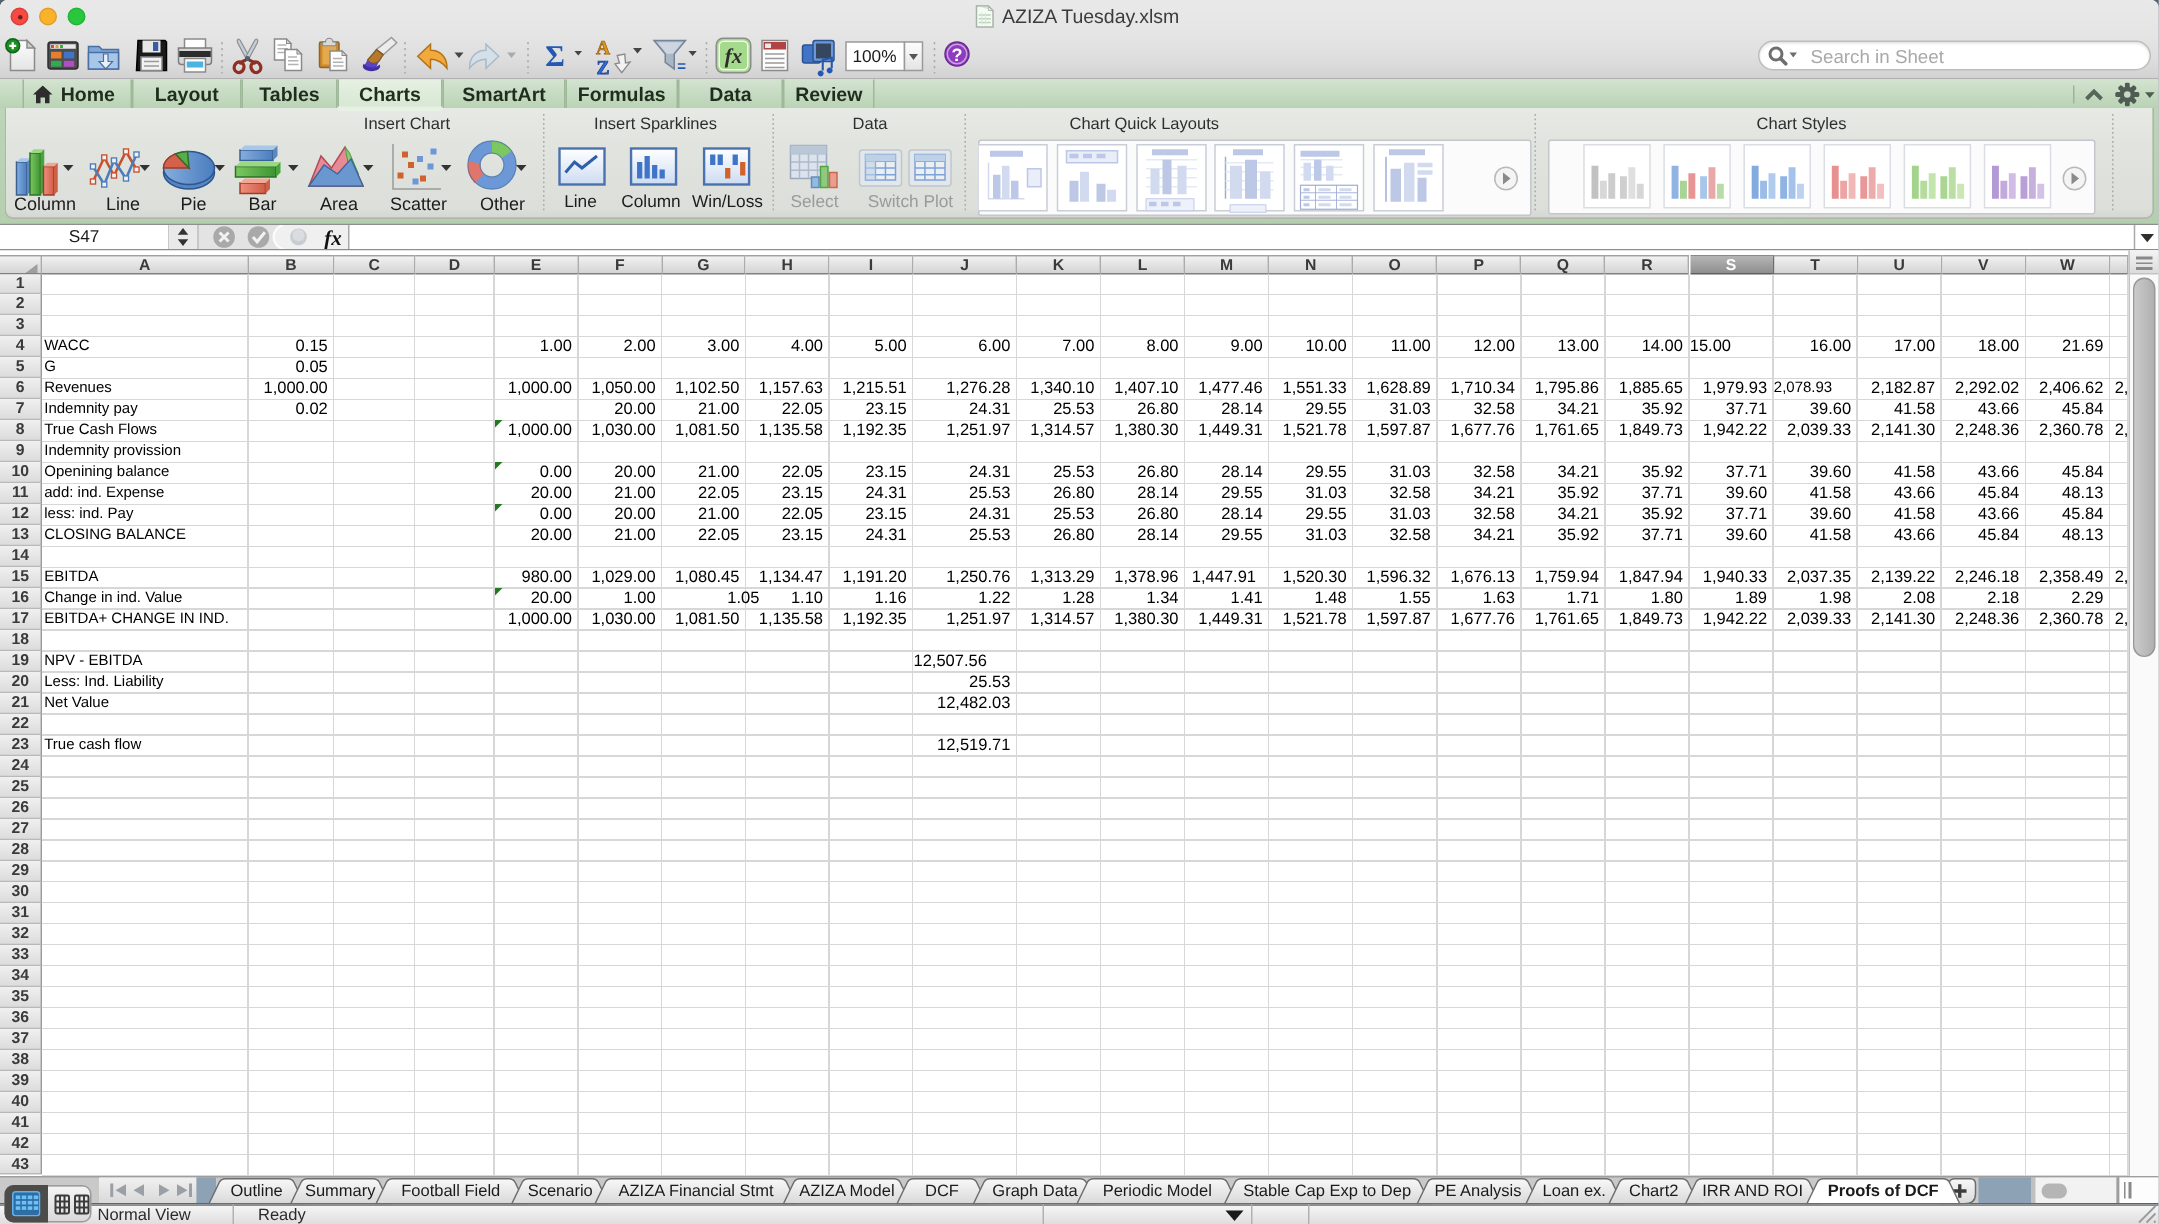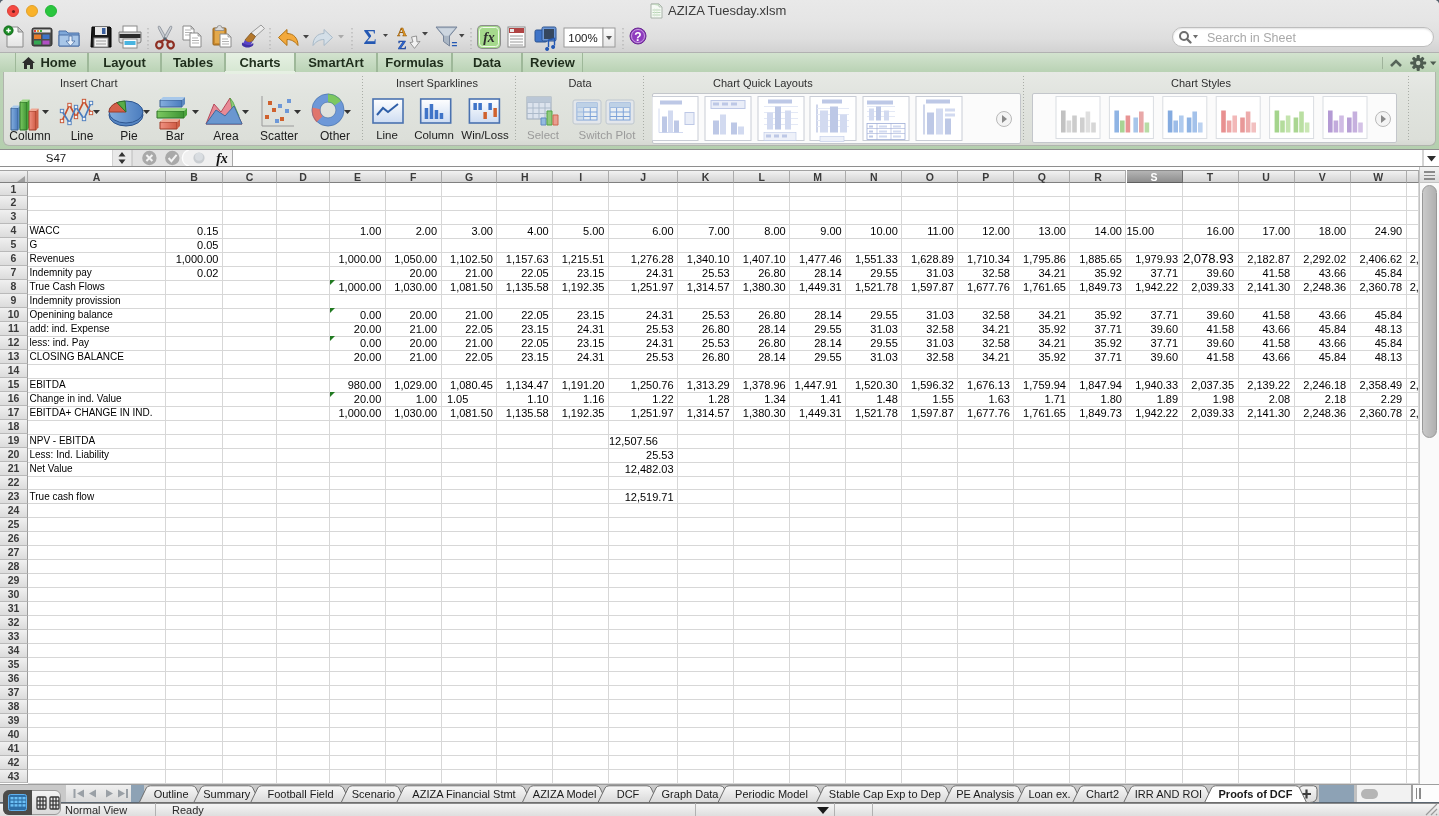--- a/index.html
+++ b/index.html
@@ -240,21 +240,21 @@
   <circle cx="0" cy="0" r="5.2"></circle>
  </g>
  <circle cx="8.2" cy="8" r="2.2" fill="#c9d8c5"></circle>
  <path d="M20 6.5 l6.4 0 l-3.2 3.8 z"></path>
 </g>
     </svg>
 
 <div class="abs" style="left:0;top:72px;width:1439px;height:78px;background:linear-gradient(#bcd4b7,#b4cfae)"></div>
 <div class="abs" style="left:3px;top:72px;width:1433px;height:74px;border-radius:0 0 6px 6px;background:linear-gradient(#e7e9e5,#e1e4df 30%,#dcdfd9 92%,#d5d8d2);border:1px solid #b0b4ad;border-top:none"></div>
 <div class="abs" style="left:225px;top:71px;width:70px;height:3px;background:#e6f0e3"></div>
-<div class="abs" style="left:60px;top:77px;width:240px;text-align:left;font-size:11px;color:#2e2e2e">Insert Chart</div>
+<div class="abs" style="left:60px;top:77px;width:240px;text-align:right;font-size:11px;color:#2e2e2e">Insert Chart</div>
 <div class="abs" style="left:317px;top:77px;width:240px;text-align:center;font-size:11px;color:#2e2e2e">Insert Sparklines</div>
 <div class="abs" style="left:460px;top:77px;width:240px;text-align:center;font-size:11px;color:#2e2e2e">Data</div>
 <div class="abs" style="left:713px;top:77px;width:240px;text-align:left;font-size:11px;color:#2e2e2e">Chart Quick Layouts</div>
 <div class="abs" style="left:1081px;top:77px;width:240px;text-align:center;font-size:11px;color:#2e2e2e">Chart Styles</div>
 <div class="abs" style="left:362px;top:76px;width:1px;height:66px;background-image:linear-gradient(#a9ada6 1px,transparent 1px);background-size:1px 3px"></div>
 <div class="abs" style="left:514.5px;top:76px;width:1px;height:66px;background-image:linear-gradient(#a9ada6 1px,transparent 1px);background-size:1px 3px"></div>
 <div class="abs" style="left:643px;top:76px;width:1px;height:66px;background-image:linear-gradient(#a9ada6 1px,transparent 1px);background-size:1px 3px"></div>
 <div class="abs" style="left:1023px;top:76px;width:1px;height:66px;background-image:linear-gradient(#a9ada6 1px,transparent 1px);background-size:1px 3px"></div>
 <div class="abs" style="left:1408px;top:76px;width:1px;height:66px;background-image:linear-gradient(#a9ada6 1px,transparent 1px);background-size:1px 3px"></div>
 <div class="abs" style="left:-5px;top:129px;width:70px;text-align:center;font-size:12px;color:#1c1c1c">Column</div>
@@ -698,21 +698,21 @@
 <div class="abs" style="left:385.80px;top:350.22px;width:51.30px;height:13.977px;line-height:14.477px;font-size:11px;color:#000;text-align:right;white-space:nowrap">21.00</div>
 <div class="abs" style="left:385.80px;top:378.18px;width:51.30px;height:13.977px;line-height:14.477px;font-size:11px;color:#000;text-align:right;white-space:nowrap">1,029.00</div>
 <div class="abs" style="left:385.80px;top:392.15px;width:51.30px;height:13.977px;line-height:14.477px;font-size:11px;color:#000;text-align:right;white-space:nowrap">1.00</div>
 <div class="abs" style="left:385.80px;top:406.13px;width:51.30px;height:13.977px;line-height:14.477px;font-size:11px;color:#000;text-align:right;white-space:nowrap">1,030.00</div>
 <div class="abs" style="left:441.60px;top:224.43px;width:51.30px;height:13.977px;line-height:14.477px;font-size:11px;color:#000;text-align:right;white-space:nowrap">3.00</div>
 <div class="abs" style="left:441.60px;top:252.38px;width:51.30px;height:13.977px;line-height:14.477px;font-size:11px;color:#000;text-align:right;white-space:nowrap">1,102.50</div>
 <div class="abs" style="left:441.60px;top:280.34px;width:51.30px;height:13.977px;line-height:14.477px;font-size:11px;color:#000;text-align:right;white-space:nowrap">1,081.50</div>
 <div class="abs" style="left:441.60px;top:322.27px;width:51.30px;height:13.977px;line-height:14.477px;font-size:11px;color:#000;text-align:right;white-space:nowrap">22.05</div>
 <div class="abs" style="left:441.60px;top:350.22px;width:51.30px;height:13.977px;line-height:14.477px;font-size:11px;color:#000;text-align:right;white-space:nowrap">22.05</div>
 <div class="abs" style="left:441.60px;top:378.18px;width:51.30px;height:13.977px;line-height:14.477px;font-size:11px;color:#000;text-align:right;white-space:nowrap">1,080.45</div>
-<div class="abs" style="left:432px;top:392.15px;width:51.30px;height:13.977px;line-height:14.477px;font-size:11px;color:#000;text-align:center;white-space:nowrap">1.05</div>
+<div class="abs" style="left:455px;top:392.15px;width:51.30px;height:13.977px;line-height:14.477px;font-size:11px;color:#000;text-align:right;white-space:nowrap">1.05</div>
 <div class="abs" style="left:441.60px;top:406.13px;width:51.30px;height:13.977px;line-height:14.477px;font-size:11px;color:#000;text-align:right;white-space:nowrap">1,081.50</div>
 <div class="abs" style="left:497.40px;top:224.43px;width:51.30px;height:13.977px;line-height:14.477px;font-size:11px;color:#000;text-align:right;white-space:nowrap">4.00</div>
 <div class="abs" style="left:497.40px;top:252.38px;width:51.30px;height:13.977px;line-height:14.477px;font-size:11px;color:#000;text-align:right;white-space:nowrap">1,157.63</div>
 <div class="abs" style="left:497.40px;top:280.34px;width:51.30px;height:13.977px;line-height:14.477px;font-size:11px;color:#000;text-align:right;white-space:nowrap">1,135.58</div>
 <div class="abs" style="left:497.40px;top:322.27px;width:51.30px;height:13.977px;line-height:14.477px;font-size:11px;color:#000;text-align:right;white-space:nowrap">23.15</div>
 <div class="abs" style="left:497.40px;top:350.22px;width:51.30px;height:13.977px;line-height:14.477px;font-size:11px;color:#000;text-align:right;white-space:nowrap">23.15</div>
 <div class="abs" style="left:497.40px;top:378.18px;width:51.30px;height:13.977px;line-height:14.477px;font-size:11px;color:#000;text-align:right;white-space:nowrap">1,134.47</div>
 <div class="abs" style="left:497.40px;top:392.15px;width:51.30px;height:13.977px;line-height:14.477px;font-size:11px;color:#000;text-align:right;white-space:nowrap">1.10</div>
 <div class="abs" style="left:497.40px;top:406.13px;width:51.30px;height:13.977px;line-height:14.477px;font-size:11px;color:#000;text-align:right;white-space:nowrap">1,135.58</div>
 <div class="abs" style="left:553.20px;top:224.43px;width:51.30px;height:13.977px;line-height:14.477px;font-size:11px;color:#000;text-align:right;white-space:nowrap">5.00</div>
@@ -797,21 +797,21 @@
 <div class="abs" style="left:1070.45px;top:406.13px;width:51.55px;height:13.977px;line-height:14.477px;font-size:11px;color:#000;text-align:right;white-space:nowrap">1,849.73</div>
 <div class="abs" style="left:1126.50px;top:224.43px;width:51.55px;height:13.977px;line-height:14.477px;font-size:11px;color:#000;text-align:left;white-space:nowrap">15.00</div>
 <div class="abs" style="left:1126.50px;top:252.38px;width:51.55px;height:13.977px;line-height:14.477px;font-size:11px;color:#000;text-align:right;white-space:nowrap">1,979.93</div>
 <div class="abs" style="left:1126.50px;top:280.34px;width:51.55px;height:13.977px;line-height:14.477px;font-size:11px;color:#000;text-align:right;white-space:nowrap">1,942.22</div>
 <div class="abs" style="left:1126.50px;top:322.27px;width:51.55px;height:13.977px;line-height:14.477px;font-size:11px;color:#000;text-align:right;white-space:nowrap">39.60</div>
 <div class="abs" style="left:1126.50px;top:350.22px;width:51.55px;height:13.977px;line-height:14.477px;font-size:11px;color:#000;text-align:right;white-space:nowrap">39.60</div>
 <div class="abs" style="left:1126.50px;top:378.18px;width:51.55px;height:13.977px;line-height:14.477px;font-size:11px;color:#000;text-align:right;white-space:nowrap">1,940.33</div>
 <div class="abs" style="left:1126.50px;top:392.15px;width:51.55px;height:13.977px;line-height:14.477px;font-size:11px;color:#000;text-align:right;white-space:nowrap">1.89</div>
 <div class="abs" style="left:1126.50px;top:406.13px;width:51.55px;height:13.977px;line-height:14.477px;font-size:11px;color:#000;text-align:right;white-space:nowrap">1,942.22</div>
 <div class="abs" style="left:1182.55px;top:224.43px;width:51.55px;height:13.977px;line-height:14.477px;font-size:11px;color:#000;text-align:right;white-space:nowrap">16.00</div>
-<div class="abs" style="left:1182.55px;top:252.38px;width:51.55px;height:13.977px;line-height:14.477px;font-size:13px;color:#000;text-align:center;white-space:nowrap">2,078.93</div>
+<div class="abs" style="left:1182.55px;top:252.38px;width:51.55px;height:13.977px;line-height:14.477px;font-size:10px;color:#000;text-align:left;white-space:nowrap">2,078.93</div>
 <div class="abs" style="left:1182.55px;top:280.34px;width:51.55px;height:13.977px;line-height:14.477px;font-size:11px;color:#000;text-align:right;white-space:nowrap">2,039.33</div>
 <div class="abs" style="left:1182.55px;top:322.27px;width:51.55px;height:13.977px;line-height:14.477px;font-size:11px;color:#000;text-align:right;white-space:nowrap">41.58</div>
 <div class="abs" style="left:1182.55px;top:350.22px;width:51.55px;height:13.977px;line-height:14.477px;font-size:11px;color:#000;text-align:right;white-space:nowrap">41.58</div>
 <div class="abs" style="left:1182.55px;top:378.18px;width:51.55px;height:13.977px;line-height:14.477px;font-size:11px;color:#000;text-align:right;white-space:nowrap">2,037.35</div>
 <div class="abs" style="left:1182.55px;top:392.15px;width:51.55px;height:13.977px;line-height:14.477px;font-size:11px;color:#000;text-align:right;white-space:nowrap">1.98</div>
 <div class="abs" style="left:1182.55px;top:406.13px;width:51.55px;height:13.977px;line-height:14.477px;font-size:11px;color:#000;text-align:right;white-space:nowrap">2,039.33</div>
 <div class="abs" style="left:1238.60px;top:224.43px;width:51.55px;height:13.977px;line-height:14.477px;font-size:11px;color:#000;text-align:right;white-space:nowrap">17.00</div>
 <div class="abs" style="left:1238.60px;top:252.38px;width:51.55px;height:13.977px;line-height:14.477px;font-size:11px;color:#000;text-align:right;white-space:nowrap">2,182.87</div>
 <div class="abs" style="left:1238.60px;top:280.34px;width:51.55px;height:13.977px;line-height:14.477px;font-size:11px;color:#000;text-align:right;white-space:nowrap">2,141.30</div>
 <div class="abs" style="left:1238.60px;top:322.27px;width:51.55px;height:13.977px;line-height:14.477px;font-size:11px;color:#000;text-align:right;white-space:nowrap">43.66</div>
@@ -820,21 +820,21 @@
 <div class="abs" style="left:1238.60px;top:392.15px;width:51.55px;height:13.977px;line-height:14.477px;font-size:11px;color:#000;text-align:right;white-space:nowrap">2.08</div>
 <div class="abs" style="left:1238.60px;top:406.13px;width:51.55px;height:13.977px;line-height:14.477px;font-size:11px;color:#000;text-align:right;white-space:nowrap">2,141.30</div>
 <div class="abs" style="left:1294.65px;top:224.43px;width:51.55px;height:13.977px;line-height:14.477px;font-size:11px;color:#000;text-align:right;white-space:nowrap">18.00</div>
 <div class="abs" style="left:1294.65px;top:252.38px;width:51.55px;height:13.977px;line-height:14.477px;font-size:11px;color:#000;text-align:right;white-space:nowrap">2,292.02</div>
 <div class="abs" style="left:1294.65px;top:280.34px;width:51.55px;height:13.977px;line-height:14.477px;font-size:11px;color:#000;text-align:right;white-space:nowrap">2,248.36</div>
 <div class="abs" style="left:1294.65px;top:322.27px;width:51.55px;height:13.977px;line-height:14.477px;font-size:11px;color:#000;text-align:right;white-space:nowrap">45.84</div>
 <div class="abs" style="left:1294.65px;top:350.22px;width:51.55px;height:13.977px;line-height:14.477px;font-size:11px;color:#000;text-align:right;white-space:nowrap">45.84</div>
 <div class="abs" style="left:1294.65px;top:378.18px;width:51.55px;height:13.977px;line-height:14.477px;font-size:11px;color:#000;text-align:right;white-space:nowrap">2,246.18</div>
 <div class="abs" style="left:1294.65px;top:392.15px;width:51.55px;height:13.977px;line-height:14.477px;font-size:11px;color:#000;text-align:right;white-space:nowrap">2.18</div>
 <div class="abs" style="left:1294.65px;top:406.13px;width:51.55px;height:13.977px;line-height:14.477px;font-size:11px;color:#000;text-align:right;white-space:nowrap">2,248.36</div>
-<div class="abs" style="left:1350.70px;top:224.43px;width:51.55px;height:13.977px;line-height:14.477px;font-size:11px;color:#000;text-align:right;white-space:nowrap">24.90</div>
+<div class="abs" style="left:1350.70px;top:224.43px;width:51.55px;height:13.977px;line-height:14.477px;font-size:11px;color:#000;text-align:right;white-space:nowrap">21.69</div>
 <div class="abs" style="left:1350.70px;top:252.38px;width:51.55px;height:13.977px;line-height:14.477px;font-size:11px;color:#000;text-align:right;white-space:nowrap">2,406.62</div>
 <div class="abs" style="left:1350.70px;top:280.34px;width:51.55px;height:13.977px;line-height:14.477px;font-size:11px;color:#000;text-align:right;white-space:nowrap">2,360.78</div>
 <div class="abs" style="left:1350.70px;top:322.27px;width:51.55px;height:13.977px;line-height:14.477px;font-size:11px;color:#000;text-align:right;white-space:nowrap">48.13</div>
 <div class="abs" style="left:1350.70px;top:350.22px;width:51.55px;height:13.977px;line-height:14.477px;font-size:11px;color:#000;text-align:right;white-space:nowrap">48.13</div>
 <div class="abs" style="left:1350.70px;top:378.18px;width:51.55px;height:13.977px;line-height:14.477px;font-size:11px;color:#000;text-align:right;white-space:nowrap">2,358.49</div>
 <div class="abs" style="left:1350.70px;top:392.15px;width:51.55px;height:13.977px;line-height:14.477px;font-size:11px;color:#000;text-align:right;white-space:nowrap">2.29</div>
 <div class="abs" style="left:1350.70px;top:406.13px;width:51.55px;height:13.977px;line-height:14.477px;font-size:11px;color:#000;text-align:right;white-space:nowrap">2,360.78</div>
 <div class="abs" style="left:385.80px;top:266.36px;width:51.30px;height:13.977px;line-height:14.477px;font-size:11px;color:#000;text-align:right;white-space:nowrap">20.00</div>
 <div class="abs" style="left:385.80px;top:308.29px;width:51.30px;height:13.977px;line-height:14.477px;font-size:11px;color:#000;text-align:right;white-space:nowrap">20.00</div>
 <div class="abs" style="left:385.80px;top:336.25px;width:51.30px;height:13.977px;line-height:14.477px;font-size:11px;color:#000;text-align:right;white-space:nowrap">20.00</div>

